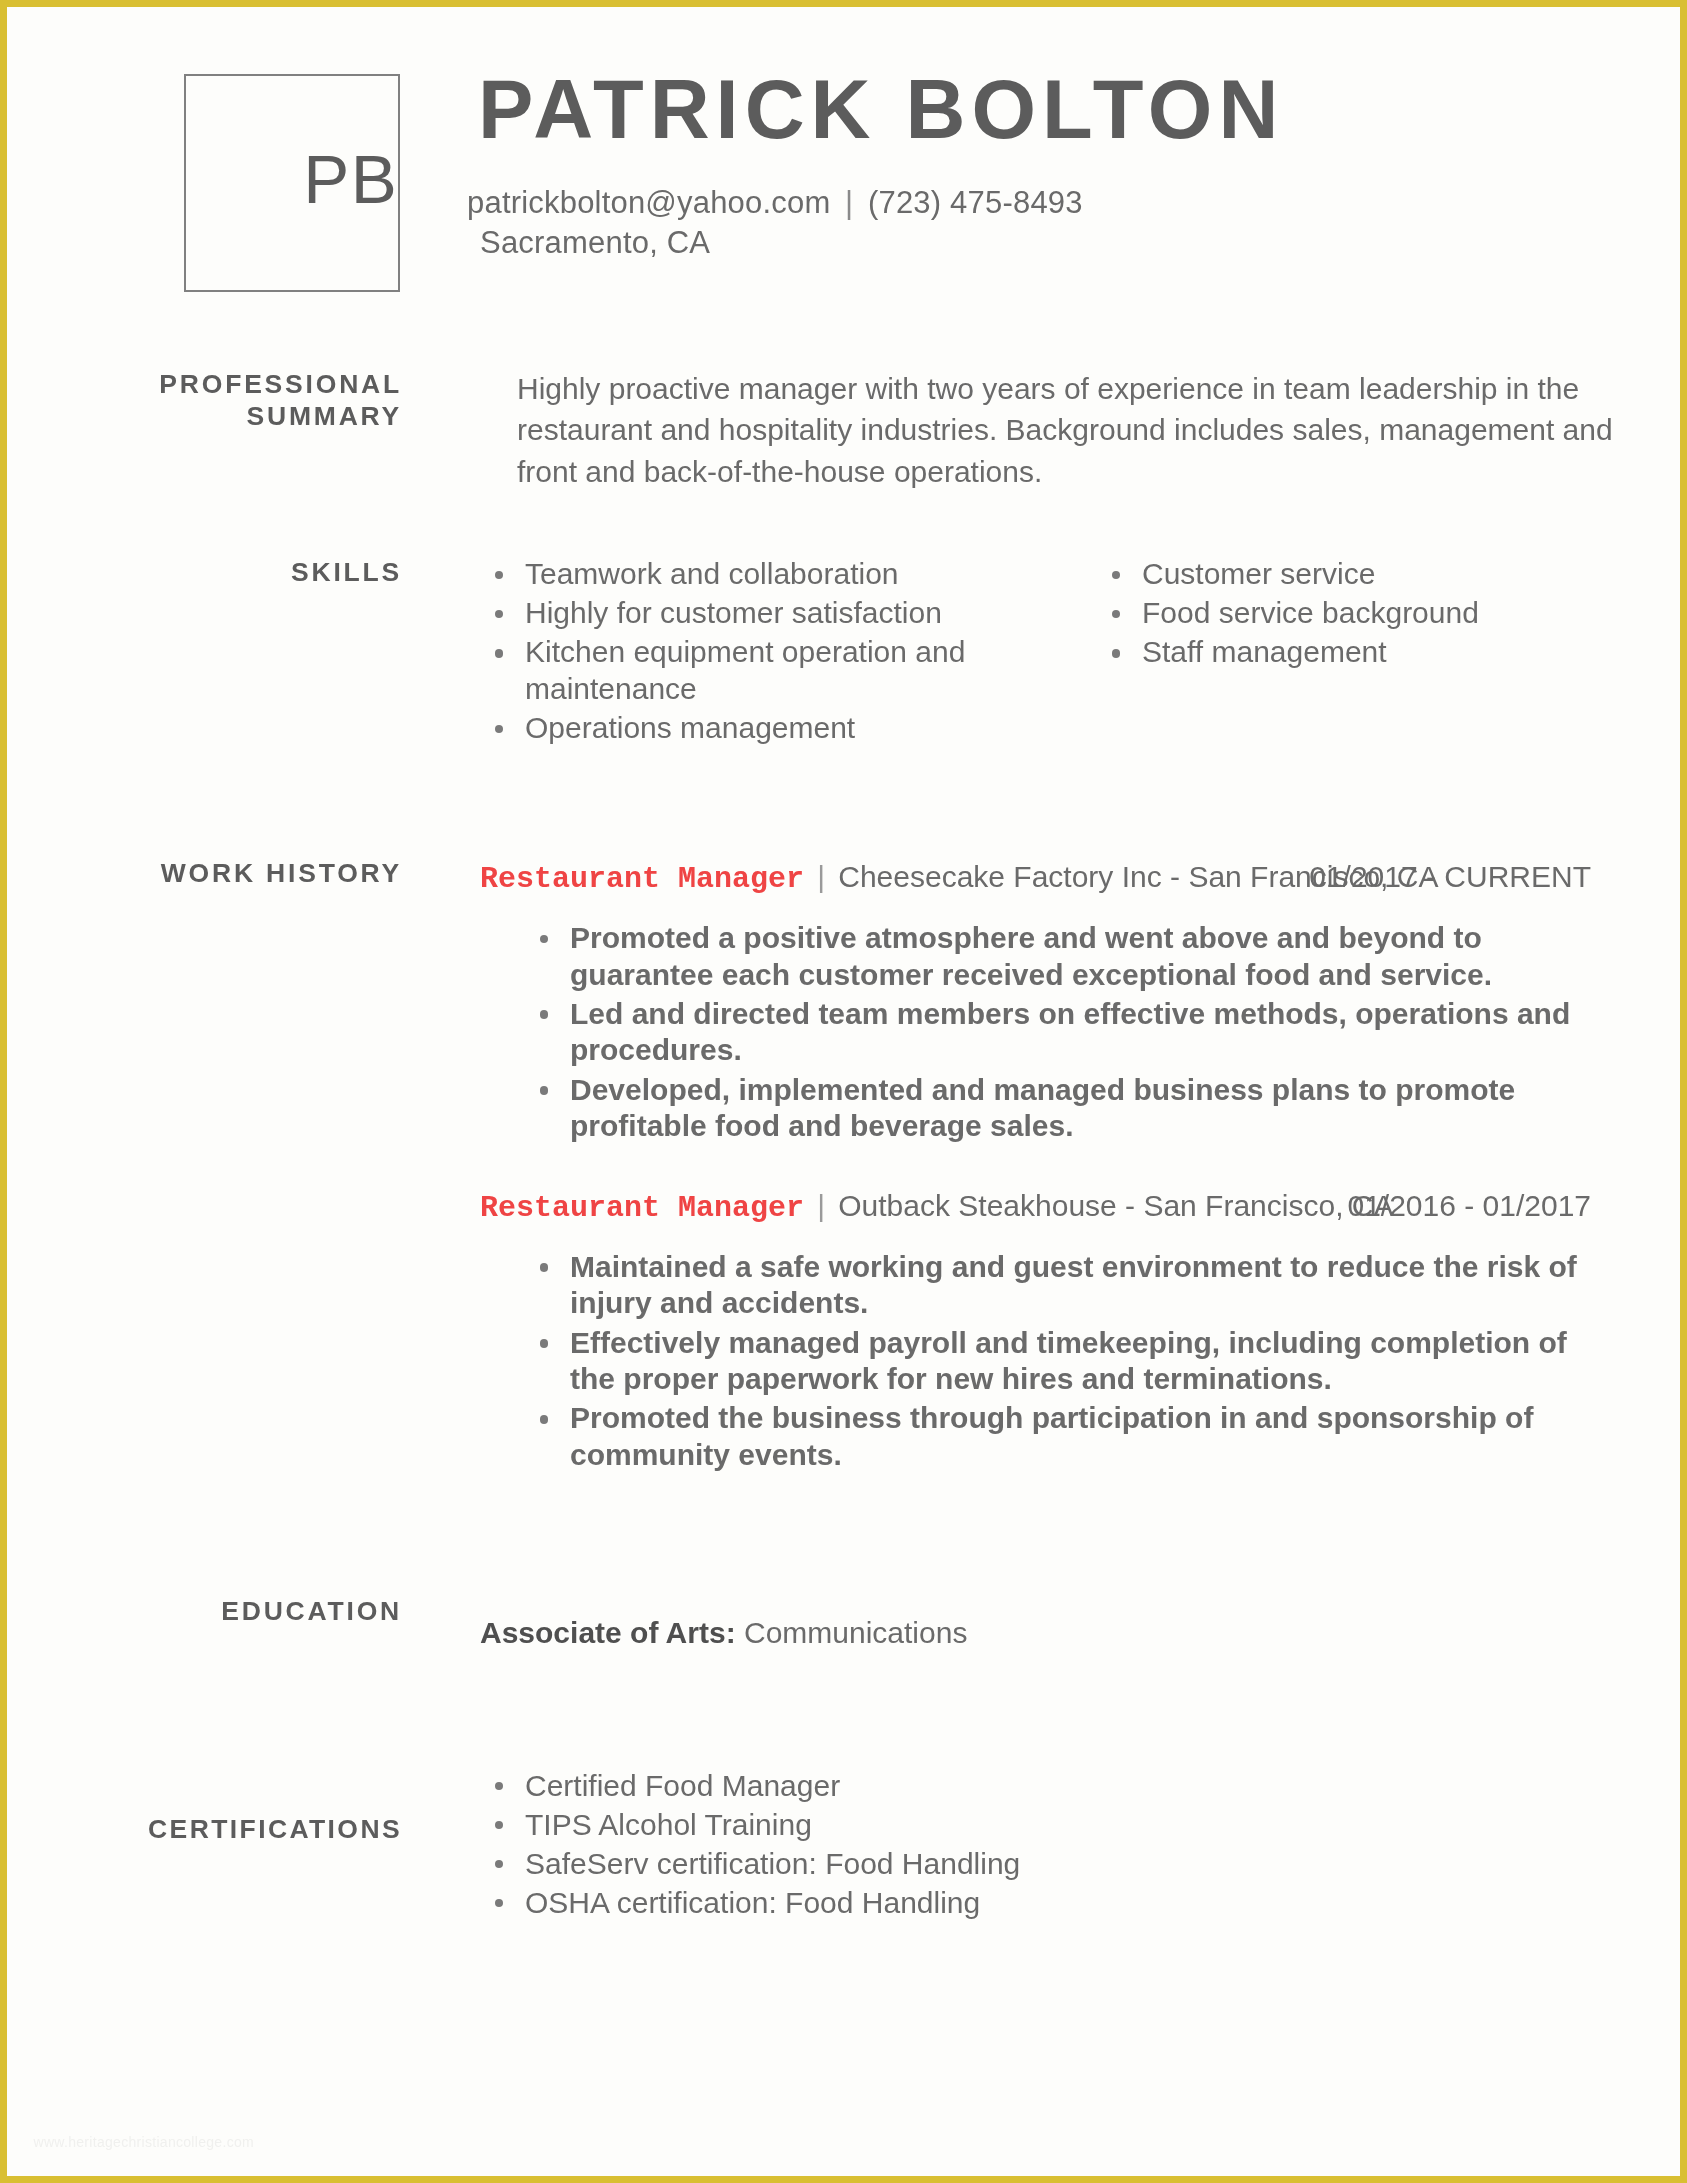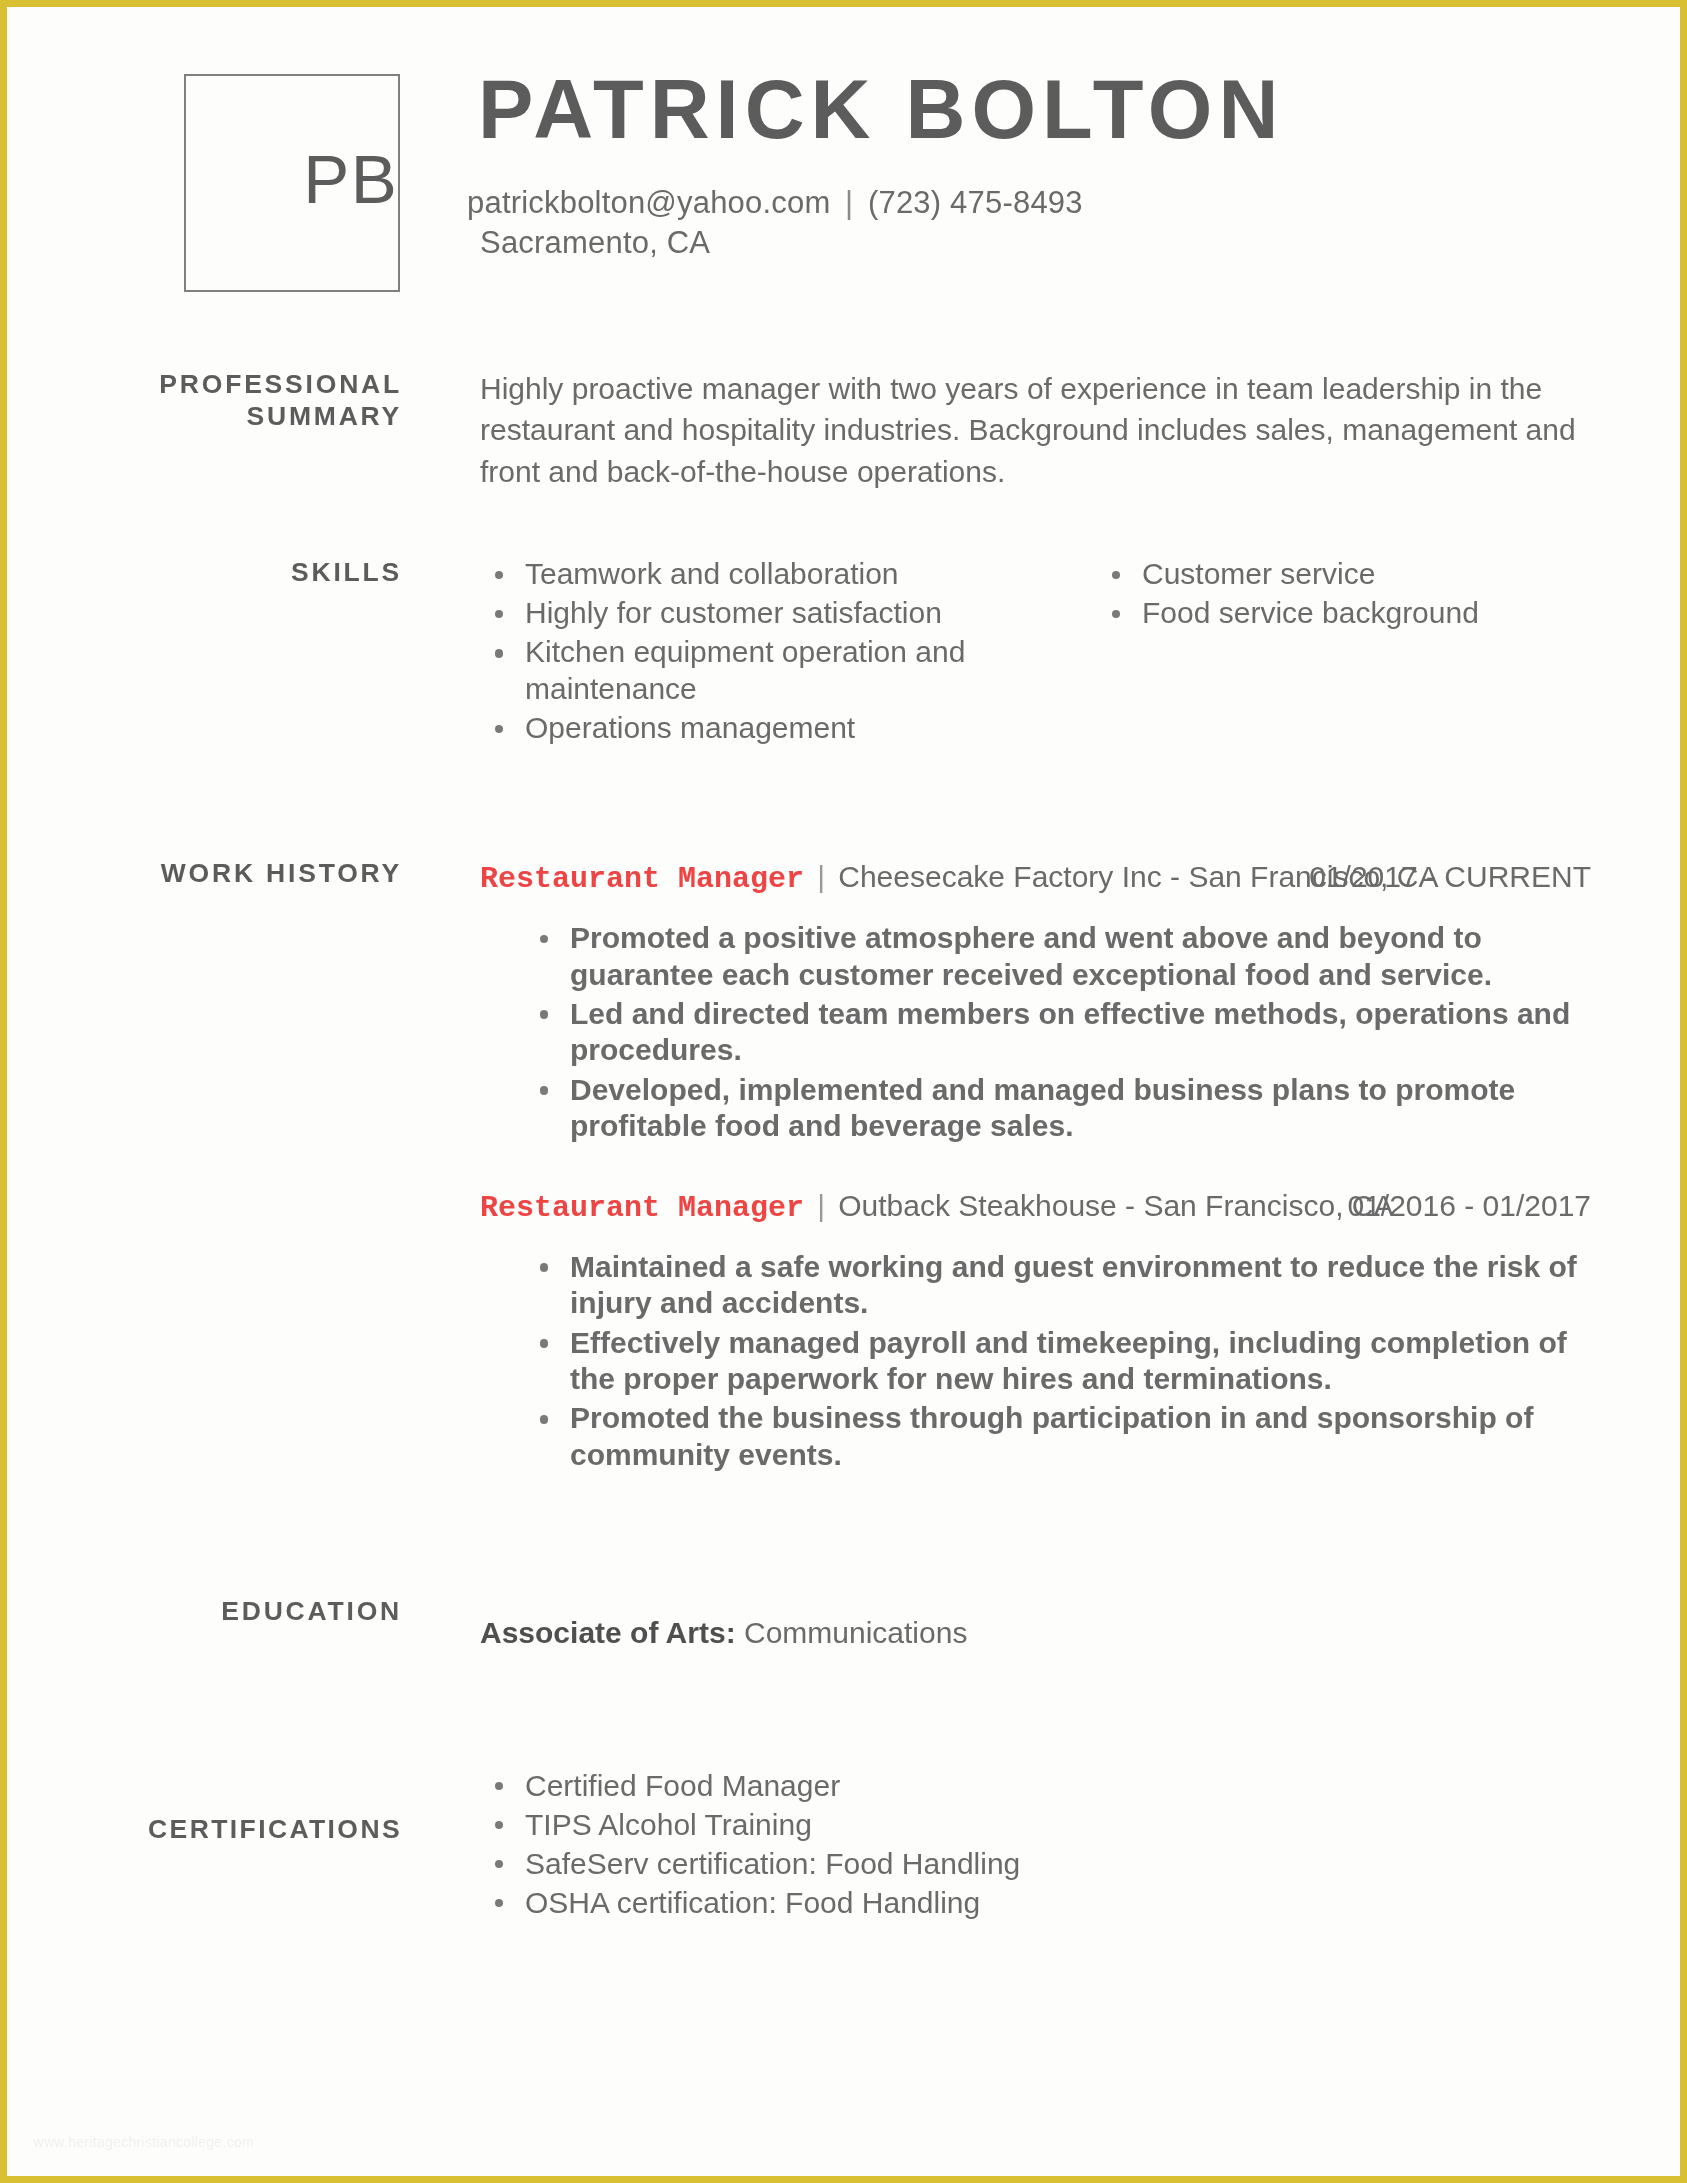--- a/index.html
+++ b/index.html
@@ -106,21 +106,21 @@
     position: absolute;
     left: 473px;
     width: 1111px;
     font-size: 30px;
     line-height: 1.38;
     color: #6a6a6a;
   }
 
   
   #summary { top: 361px; }
-  #summary .sec-body { width: 1118px; }
+  #summary .sec-body { width: 1118px; margin-left: 37px; }
 
   
   #skills { top: 549px; }
   .skills-cols {
     position: absolute;
     left: 473px;
     width: 1118px;
     display: flex;
   }
   .skills-col { width: 50%; }
@@ -250,20 +250,21 @@
           <li>Teamwork and collaboration</li>
           <li>Highly for customer satisfaction</li>
           <li>Kitchen equipment operation and maintenance</li>
           <li>Operations management</li>
         </ul>
       </div>
       <div class="skills-col right">
         <ul class="bullets">
           <li>Customer service</li>
           <li>Food service background</li>
+          <li>Staff management</li>
         </ul>
       </div>
     </div>
   </div>
 
   <div class="section" id="work">
     <div class="sec-label">WORK HISTORY</div>
     <div class="sec-body">
 
       <div class="job">

